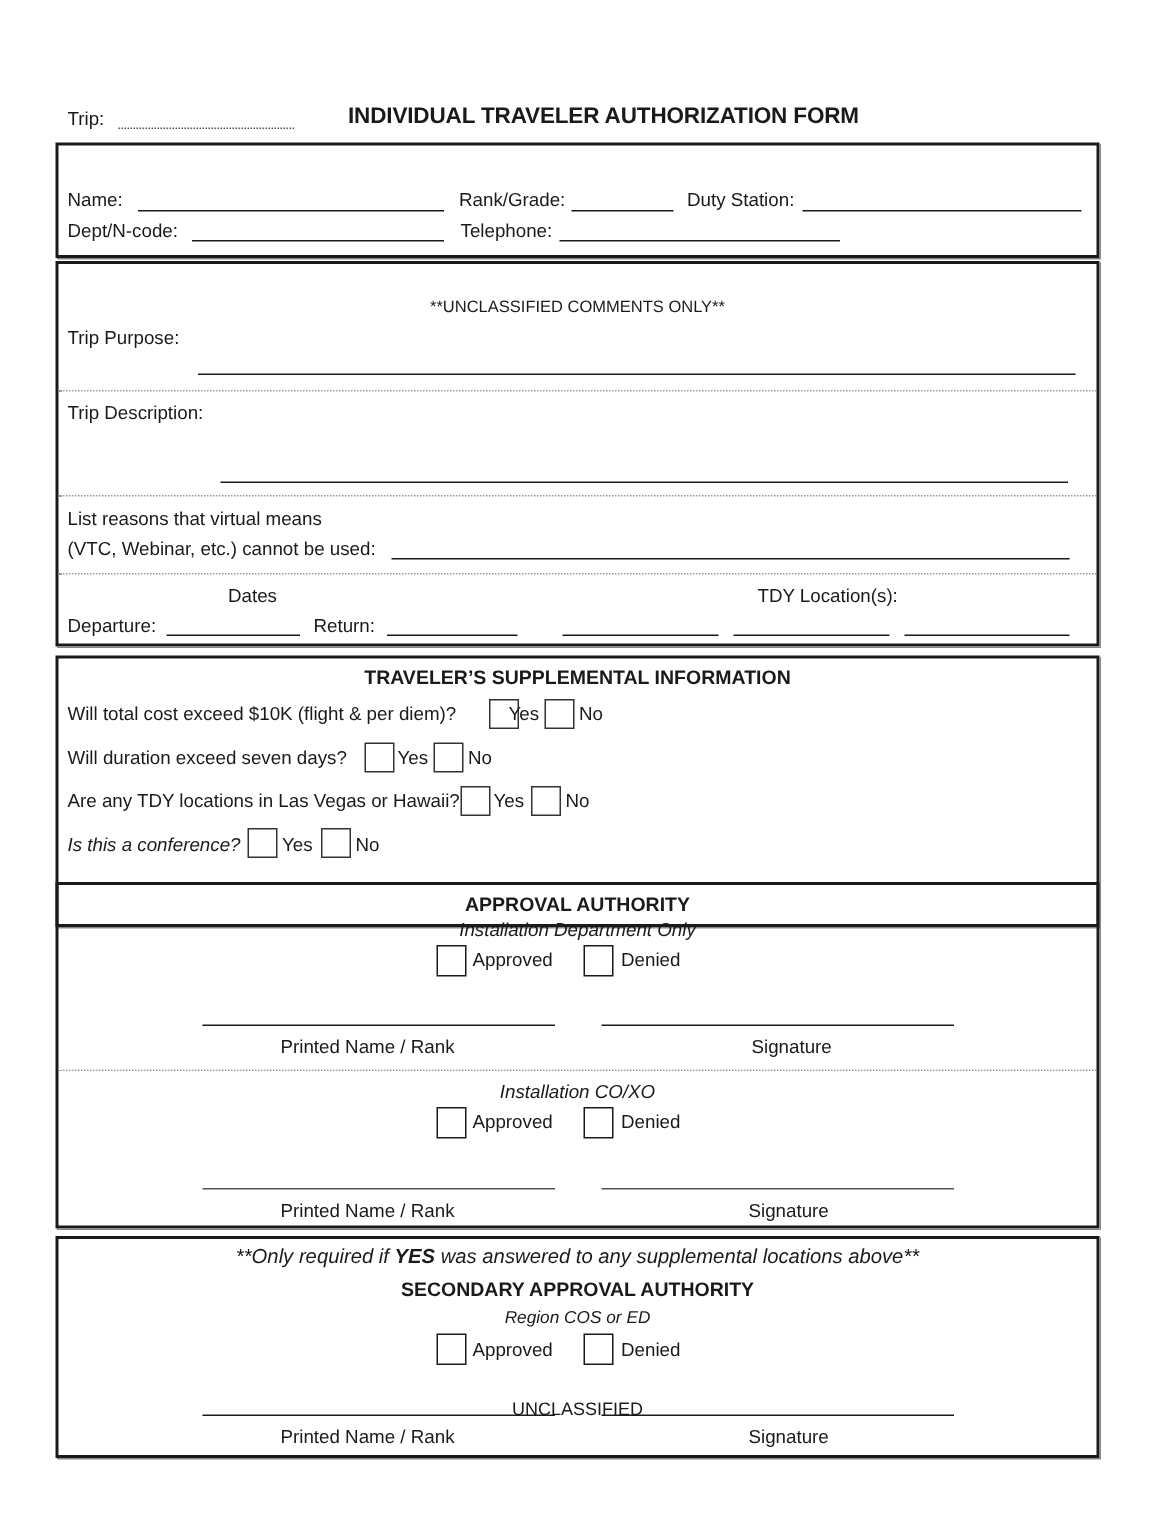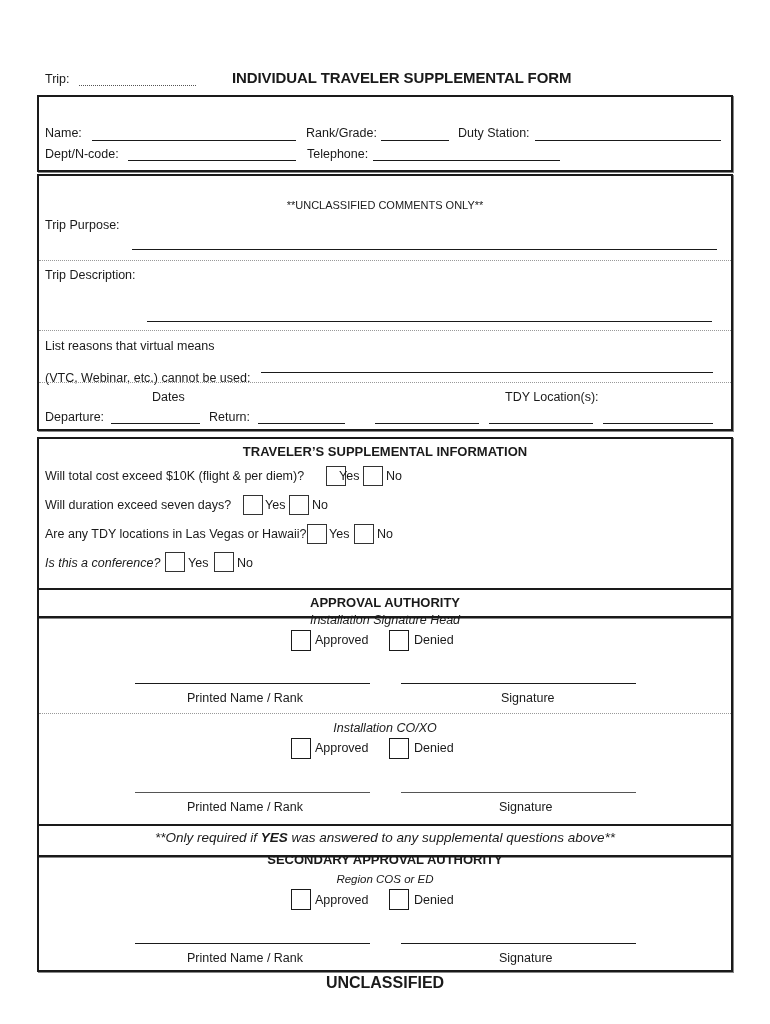--- a/index.html
+++ b/index.html
@@ -38,21 +38,21 @@
   .title {
     position: absolute; left: 232px; top: 69px;
     font-weight: bold; font-size: 15px; letter-spacing: -0.1px;
   }
 </style>
 </head>
 <body>
 
 <span class="abs" style="left:45px; top:72px;">Trip:</span>
 <div class="thinline" style="left:79px; top:85px; width:117px; border-bottom-style:dotted;"></div>
-<span class="title">INDIVIDUAL TRAVELER SUPPLEMENTAL FORM</span>
+<span class="title">INDIVIDUAL TRAVELER AUTHORIZATION FORM</span>
 
 <div class="box" style="top:95px; height:77px;">
 
   <span class="abs" style="left:6px; top:29px;">Name:</span>
   <div class="line" style="left:53px; top:43px; width:204px;"></div>
 
   <span class="abs" style="left:267px; top:29px;">Rank/Grade:</span>
   <div class="line" style="left:342px; top:43px; width:68px;"></div>
 
   <span class="abs" style="left:419px; top:29px;">Duty Station:</span>
@@ -70,21 +70,21 @@
 
   <span class="abs" style="left:6px; top:42px;">Trip Purpose:</span>
   <div class="line" style="left:93px; top:73px; width:585px;"></div>
   <div class="dotted" style="top:84px;"></div>
 
   <span class="abs" style="left:6px; top:92px;">Trip Description:</span>
   <div class="line" style="left:108px; top:145px; width:565px;"></div>
   <div class="dotted" style="top:154px;"></div>
 
   <span class="abs" style="left:6px; top:163px;">List reasons that virtual means</span>
-  <span class="abs" style="left:6px; top:195px;text-align:right;">(VTC, Webinar, etc.) cannot be used:</span>
+  <span class="abs" style="left:6px; top:183px;text-align:right;">(VTC, Webinar, etc.) cannot be used:</span>
   <div class="line" style="left:222px; top:196px; width:452px;"></div>
   <div class="dotted" style="top:206px;"></div>
 
   <span class="abs" style="left:113px; top:214px;">Dates</span>
   <span class="abs" style="left:466px; top:214px;">TDY Location(s):</span>
 
   <span class="abs" style="left:6px; top:234px;">Departure:</span>
   <div class="line" style="left:72px; top:247px; width:89px;"></div>
   <span class="abs" style="left:170px; top:234px;">Return:</span>
   <div class="line" style="left:219px; top:247px; width:87px;"></div>
@@ -115,24 +115,24 @@
   <div class="cb-sm" style="left:315px; top:85px;"></div>
   <span class="abs" style="left:338px; top:88px;">No</span>
 
   <span class="abs" style="left:6px; top:117px;font-style:italic;">Is this a conference?</span>
   <div class="cb-sm" style="left:126px; top:113px;"></div>
   <span class="abs" style="left:149px; top:117px;">Yes</span>
   <div class="cb-sm" style="left:175px; top:113px;"></div>
   <span class="abs" style="left:198px; top:117px;">No</span>
 </div>
 
-<div class="box" style="top:588px; height:269px;">
+<div class="box" style="top:588px; height:231px;">
   <div class="heading" style="top:5px;">APPROVAL AUTHORITY</div>
 
-  <div class="center ital" style="top:23px;">Installation Signature Head</div>
+  <div class="center ital" style="top:23px;">Installation Department Only</div>
   <div class="cb" style="left:252px; top:40px;"></div>
   <span class="abs" style="left:276px; top:43px;">Approved</span>
   <div class="cb" style="left:350px; top:40px;"></div>
   <span class="abs" style="left:375px; top:43px;">Denied</span>
 
   <div class="line" style="left:96px; top:93px; width:235px;"></div>
   <div class="line" style="left:362px; top:93px; width:235px;"></div>
   <span class="abs" style="left:148px; top:101px;">Printed Name / Rank</span>
   <span class="abs" style="left:462px; top:101px;">Signature</span>
 
@@ -145,28 +145,28 @@
   <span class="abs" style="left:375px; top:151px;">Denied</span>
 
   <div class="thinline" style="left:96px; top:202px; width:235px;"></div>
   <div class="thinline" style="left:362px; top:202px; width:235px;"></div>
   <span class="abs" style="left:148px; top:210px;">Printed Name / Rank</span>
   <span class="abs" style="left:460px; top:210px;">Signature</span>
 </div>
 
 <div class="box" style="top:824px; height:148px;">
   <div class="center ital" style="top:4px; font-size:13.5px;">
-    <span>**Only required if </span><b>YES</b><span> was answered to any supplemental questions above**</span>
+    <span>**Only required if </span><b>YES</b><span> was answered to any supplemental locations above**</span>
   </div>
   <div class="heading" style="top:26px;">SECONDARY APPROVAL AUTHORITY</div>
   <div class="center ital" style="top:47px; font-size:11.5px;">Region COS or ED</div>
   <div class="cb" style="left:252px; top:63px;"></div>
   <span class="abs" style="left:276px; top:67px;">Approved</span>
   <div class="cb" style="left:350px; top:63px;"></div>
   <span class="abs" style="left:375px; top:67px;">Denied</span>
 
   <div class="line" style="left:96px; top:117px; width:235px;"></div>
   <div class="line" style="left:362px; top:117px; width:235px;"></div>
   <span class="abs" style="left:148px; top:125px;">Printed Name / Rank</span>
   <span class="abs" style="left:460px; top:125px;">Signature</span>
 </div>
 
-<div class="center" style="top:974px; font-weight:bold; font-size:16px;">UNCLASSIFIED</div>
+<div class="center" style="top:932px; font-weight:normal; font-size:12px;">UNCLASSIFIED</div>
 
 </body></html>

